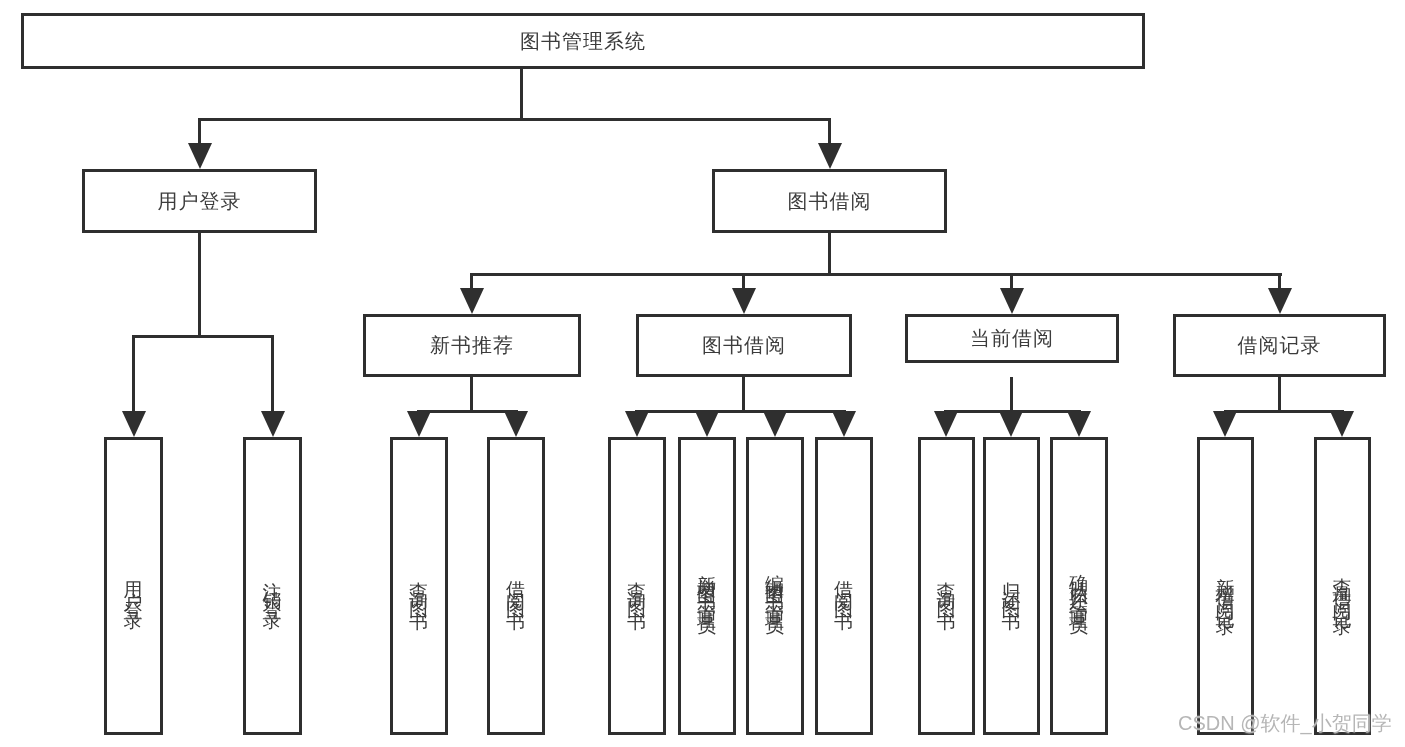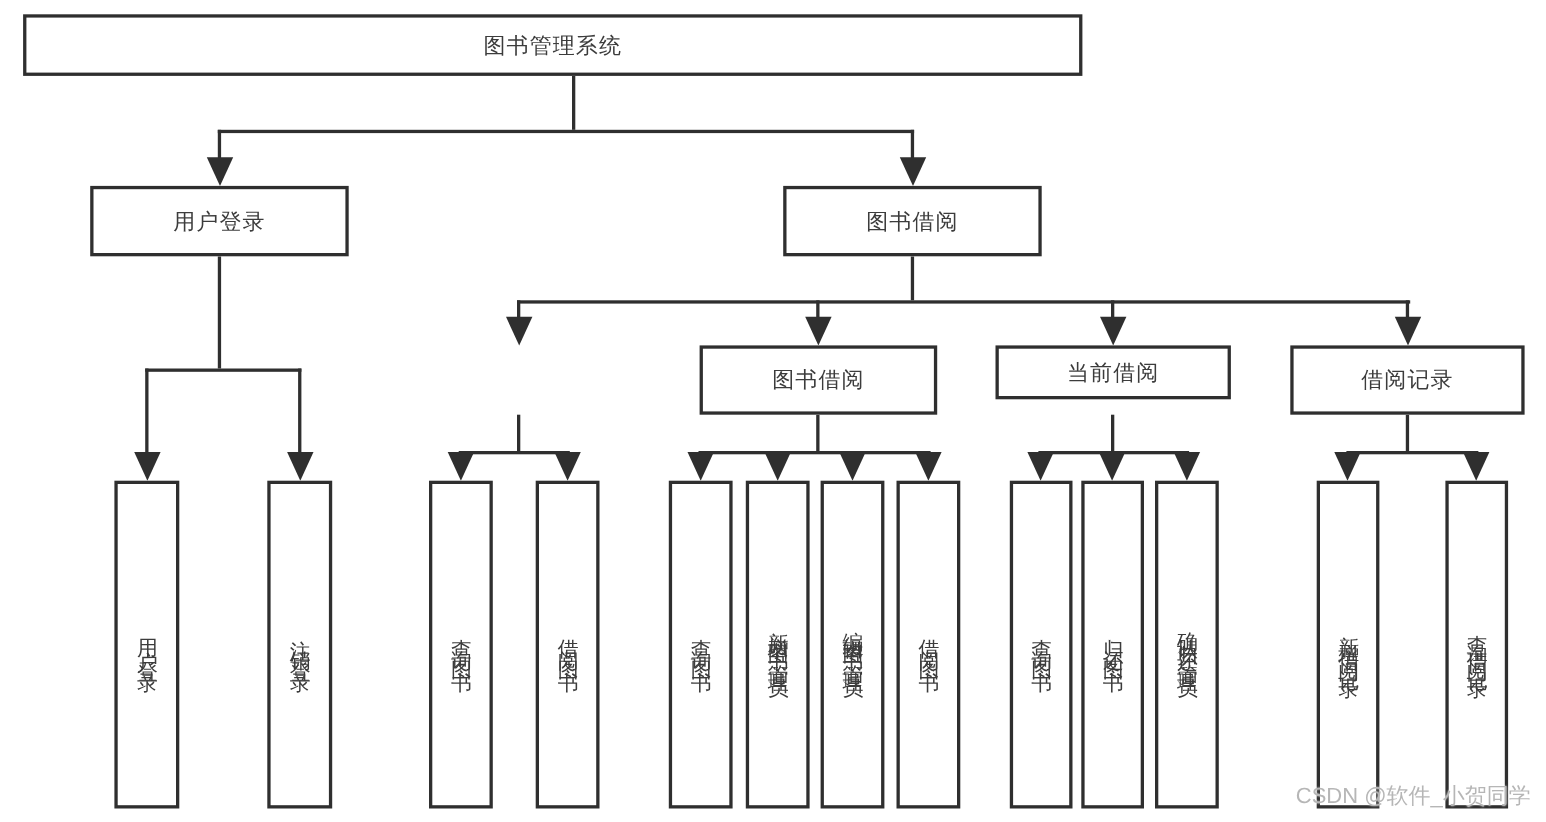--- a/index.html
+++ b/index.html
@@ -62,21 +62,21 @@
     text-shadow: 0 0 2px #ffffff;
     z-index: 3;
     white-space: nowrap;
   }
 </style>
 </head>
 <body>
 
 <div class="canvas">
 
-  <div class="box" style="left:21px;top:13px;width:963px;height:56px;">
+  <div class="box" style="left:21px;top:13px;width:1124px;height:56px;">
     <span>图书管理系统</span>
   </div>
 
   <div class="vline" style="left:520px;top:69px;height:49px;"></div>
   <div class="hline" style="left:198px;top:118px;width:633px;"></div>
   <div class="vline" style="left:198px;top:118px;height:28px;"></div>
   <div class="arrow" style="left:188px;top:143px;"></div>
   <div class="vline" style="left:828px;top:118px;height:28px;"></div>
   <div class="arrow" style="left:818px;top:143px;"></div>
 
@@ -98,20 +98,23 @@
   <div class="hline" style="left:470px;top:273px;width:812px;"></div>
   <div class="vline" style="left:470px;top:273px;height:18px;"></div>
   <div class="arrow" style="left:460px;top:288px;"></div>
   <div class="vline" style="left:742px;top:273px;height:18px;"></div>
   <div class="arrow" style="left:732px;top:288px;"></div>
   <div class="vline" style="left:1010px;top:273px;height:18px;"></div>
   <div class="arrow" style="left:1000px;top:288px;"></div>
   <div class="vline" style="left:1278px;top:273px;height:18px;"></div>
   <div class="arrow" style="left:1268px;top:288px;"></div>
 
+  <div class="box" style="left:363px;top:314px;width:218px;height:63px;">
+    <span>新书推荐</span>
+  </div>
   <div class="box" style="left:636px;top:314px;width:216px;height:63px;">
     <span>图书借阅</span>
   </div>
   <div class="box" style="left:905px;top:314px;width:214px;height:49px;">
     <span>当前借阅</span>
   </div>
   <div class="box" style="left:1173px;top:314px;width:213px;height:63px;">
     <span>借阅记录</span>
   </div>
 

